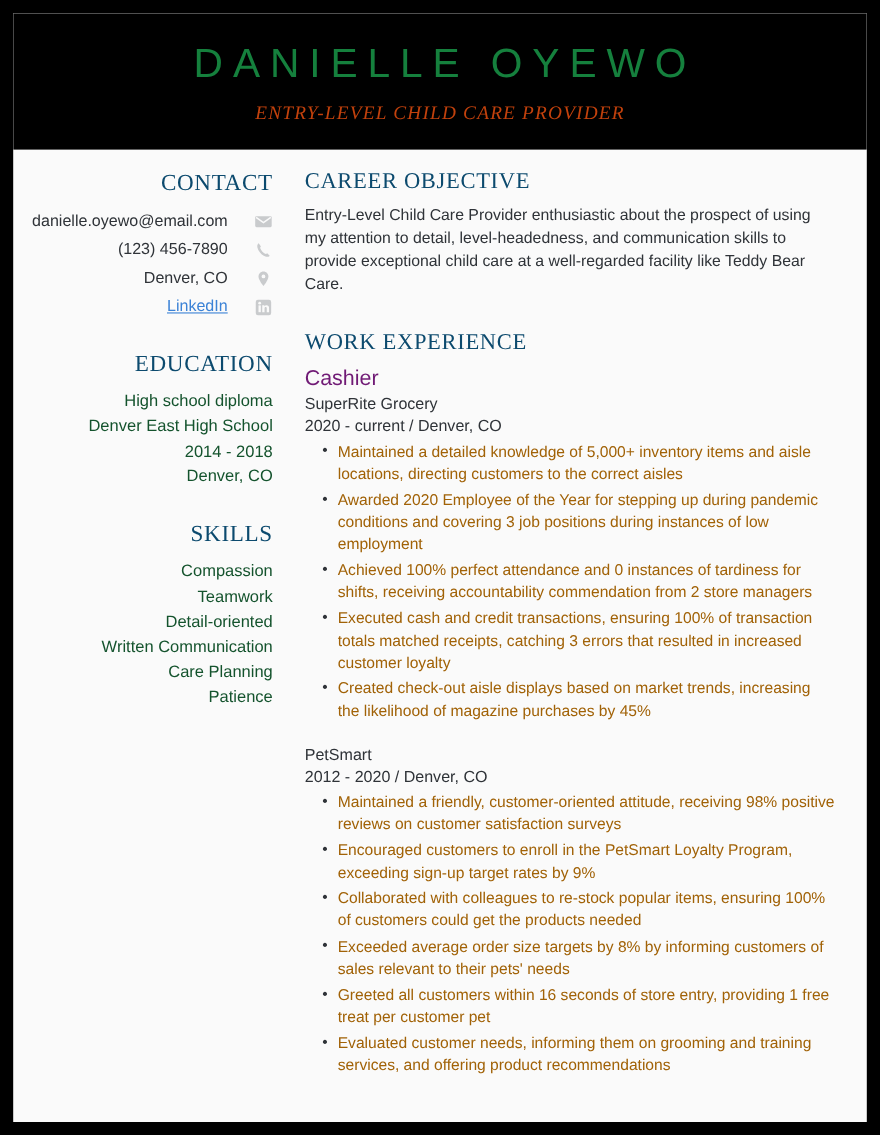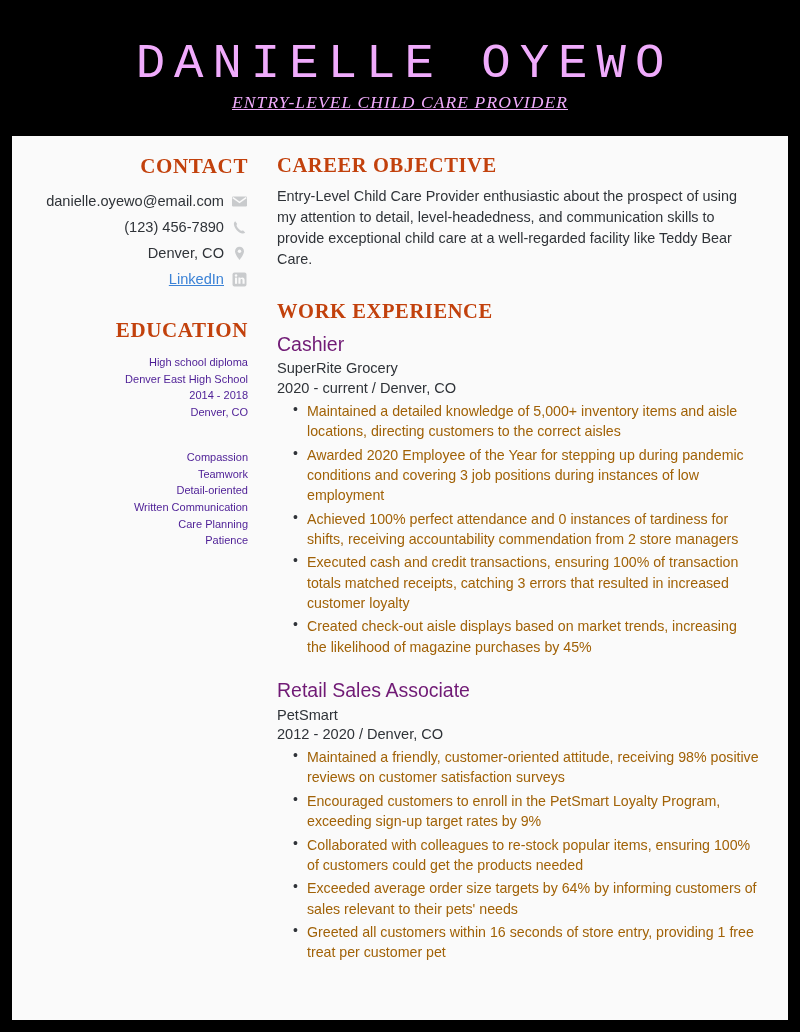--- a/index.html
+++ b/index.html
@@ -27,38 +27,38 @@
   
   .header {
     background: #000000;
     height: 124px;
     width: 100%;
     box-sizing: border-box;
     padding-top: 26px;
     text-align: center;
   }
   .name {
-    font-family: Liberation Mono, monospace;
-    color: #f0abfc;
-    font-size: 49px;
+    font-family: Liberation Sans, sans-serif;
+    color: #15803d;
+    font-size: 37px;
     letter-spacing: 9px;
     line-height: 1.1;
     font-weight: 400;
     padding-left: 9px;
     white-space: nowrap;
   }
   .subtitle {
     font-family: "Liberation Serif", serif;
     font-style: italic;
-    color: #f0abfc;
+    color: #c2410c;
     font-size: 17.5px;
     letter-spacing: 1.1px;
+    margin-top: 13px;
     font-weight: 400;
     white-space: nowrap;
-    text-decoration: underline;
   }
 
   
   .body-wrap {
     display: flex;
     align-items: flex-start;
   }
   .sidebar {
     width: 247px;
     flex: 0 0 247px;
@@ -68,34 +68,34 @@
   }
   .main {
     flex: 1 1 auto;
     box-sizing: border-box;
     padding: 18px 28px 0 18px;
   }
 
   
   .sec-head {
     font-family: "Liberation Serif", serif;
-    font-weight: bold;
-    color: #c2410c;
+    font-weight: normal;
+    color: #0c4a6e;
     font-size: 21px;
     letter-spacing: 0.6px;
   }
   .sidebar .sec-head { margin-bottom: 11px; }
   .main .sec-head { font-size: 20.5px; margin-bottom: 9px; }
 
   
   .contact-row {
     display: flex;
     align-items: center;
     justify-content: flex-end;
-    gap: 7px;
+    gap: 24px;
     margin-bottom: 4px;
     height: 22px;
   }
   .contact-text {
     font-size: 14.6px;
     color: #2f3338;
     line-height: 1.3;
   }
   .contact-link {
     font-size: 14.6px;
@@ -109,22 +109,22 @@
     flex: 0 0 17px;
     display: inline-flex;
     align-items: center;
     justify-content: center;
   }
   .ic svg { display: block; }
 
   
   .side-block { margin-top: 28px; }
   .side-line {
-    font-size: 11px;
-    color: #4c1d95;
+    font-size: 15px;
+    color: #14532d;
     line-height: 1.52;
   }
 
   
   .objective {
     font-size: 14.4px;
     color: #2f3338;
     line-height: 1.46;
     margin-bottom: 3px;
   }
@@ -234,20 +234,21 @@
 
       <div class="side-block">
         <div class="sec-head">EDUCATION</div>
         <div class="side-line">High school diploma</div>
         <div class="side-line">Denver East High School</div>
         <div class="side-line">2014 - 2018</div>
         <div class="side-line">Denver, CO</div>
       </div>
 
       <div class="side-block">
+        <div class="sec-head">SKILLS</div>
         <div class="side-line">Compassion</div>
         <div class="side-line">Teamwork</div>
         <div class="side-line">Detail-oriented</div>
         <div class="side-line">Written Communication</div>
         <div class="side-line">Care Planning</div>
         <div class="side-line">Patience</div>
       </div>
 
     </div>
 
@@ -274,31 +275,31 @@
             <li>Awarded 2020 Employee of the Year for stepping up during pandemic conditions and covering 3 job positions during instances of low employment</li>
             <li>Achieved 100% perfect attendance and 0 instances of tardiness for shifts, receiving accountability commendation from 2 store managers</li>
             <li>Executed cash and credit transactions, ensuring 100% of transaction totals matched receipts, catching 3 errors that resulted in increased customer loyalty</li>
             <li>Created check-out aisle displays based on market trends, increasing the likelihood of magazine purchases by 45%</li>
           </ul>
         </div>
 
         <div class="job-space"></div>
 
         <div class="job">
-          <div class="job-title">Retail Sales Associate</div>
           <div class="job-company">PetSmart</div>
           <div class="job-meta">
             <span>2012 - 2020</span><span class="job-sep">/</span><span>Denver, CO</span>
           </div>
           <ul class="bullets">
             <li>Maintained a friendly, customer-oriented attitude, receiving 98% positive reviews on customer satisfaction surveys</li>
             <li>Encouraged customers to enroll in the PetSmart Loyalty Program, exceeding sign-up target rates by 9%</li>
             <li>Collaborated with colleagues to re-stock popular items, ensuring 100% of customers could get the products needed</li>
-            <li>Exceeded average order size targets by 64% by informing customers of sales relevant to their pets' needs</li>
+            <li>Exceeded average order size targets by 8% by informing customers of sales relevant to their pets' needs</li>
             <li>Greeted all customers within 16 seconds of store entry, providing 1 free treat per customer pet</li>
+            <li>Evaluated customer needs, informing them on grooming and training services, and offering product recommendations</li>
           </ul>
         </div>
 
       </div>
     </div>
 
   </div>
 </div>
 
 </body></html>

